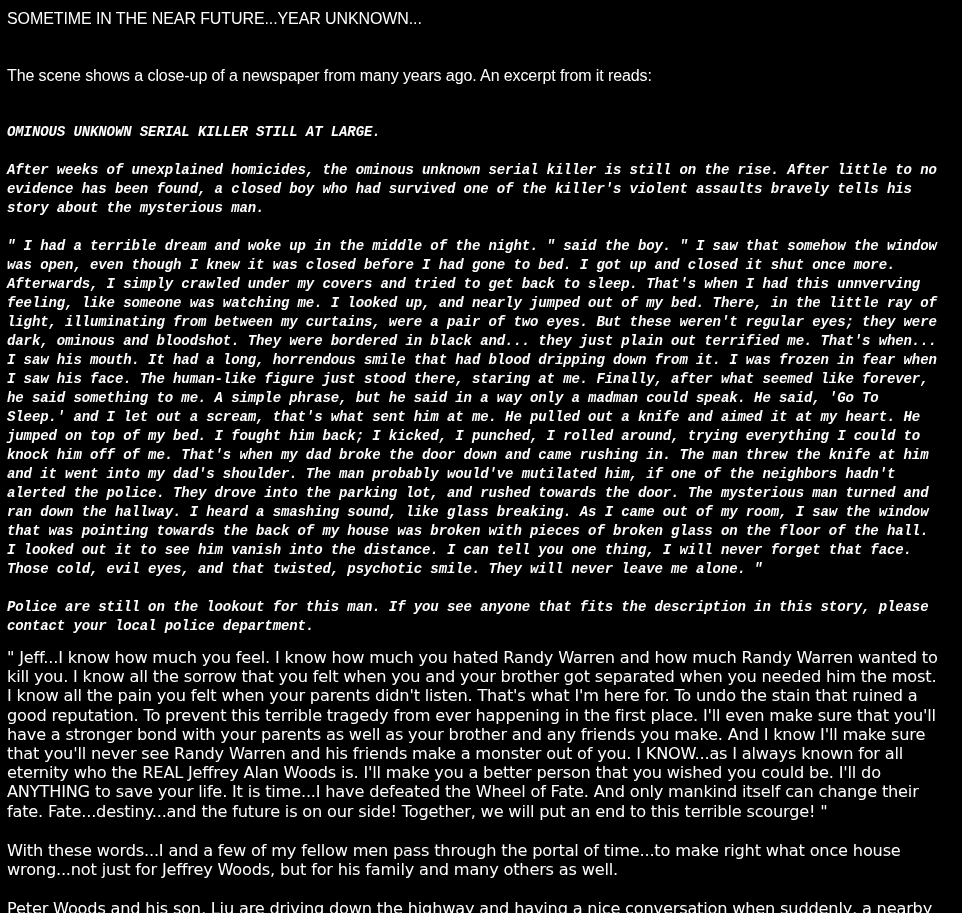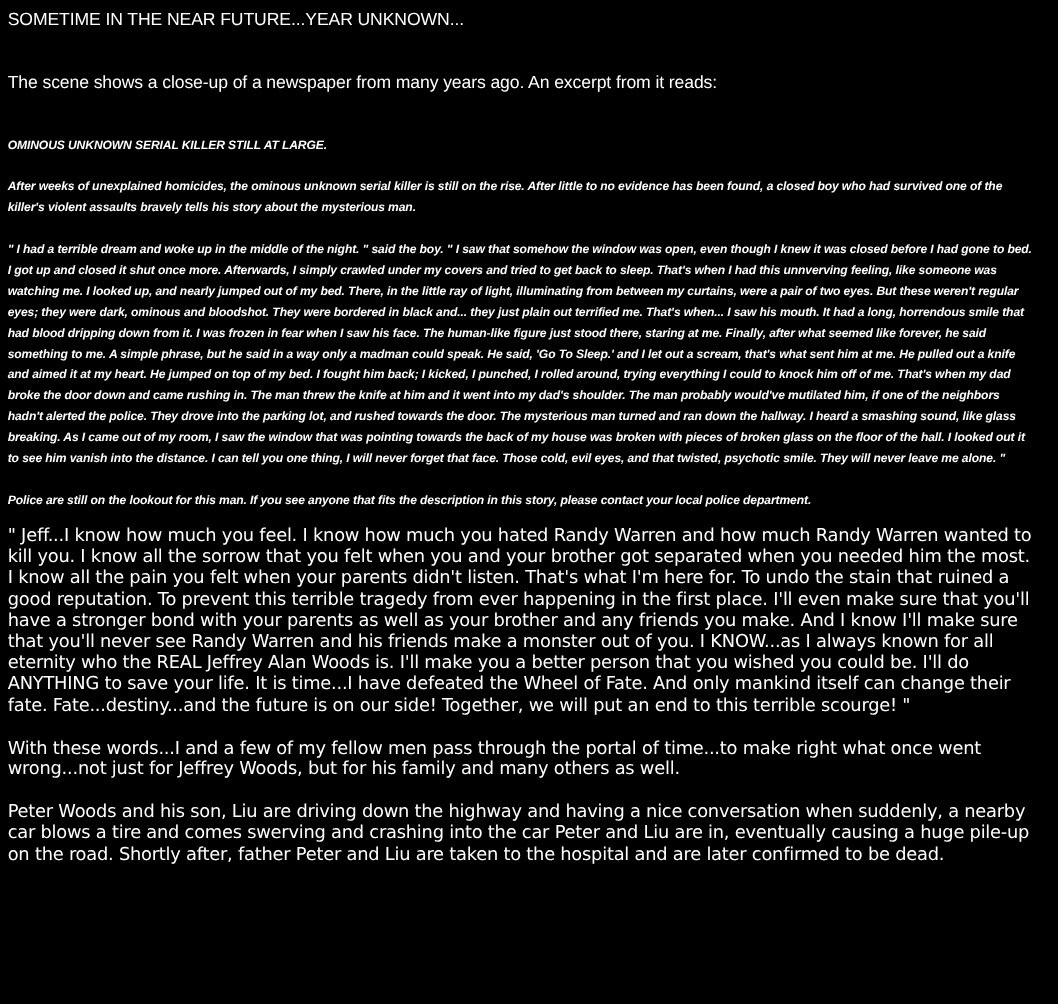--- a/index.html
+++ b/index.html
@@ -22,24 +22,24 @@
   
   .caption {
     font-family: "Liberation Sans", sans-serif;
     font-size: 16px;
     line-height: 19px;
     letter-spacing: -0.1px;
   }
 
   
   .news {
-    font-family: Liberation Sans, sans-serif;
+    font-family: Liberation Mono, monospace;
     font-style: italic;
     font-weight: 700;
-    font-size: 11px;
+    font-size: 14px;
     line-height: 19px;
     letter-spacing: -0.1px;
   }
 
   
   .body-text {
     font-family: "DejaVu Sans", sans-serif;
     font-size: 16.2px;
     line-height: 19.2px;
     letter-spacing: -0.2px;
@@ -65,18 +65,18 @@
     <p class="news mb19">After weeks of unexplained homicides, the ominous unknown serial killer is still on the rise. After little to no evidence has been found, a closed boy who had survived one of the killer's violent assaults bravely tells his story about the mysterious man.</p>
 
     <p class="news mb19">" I had a terrible dream and woke up in the middle of the night. " said the boy. " I saw that somehow the window was open, even though I knew it was closed before I had gone to bed. I got up and closed it shut once more. Afterwards, I simply crawled under my covers and tried to get back to sleep. That's when I had this unnverving feeling, like someone was watching me. I looked up, and nearly jumped out of my bed. There, in the little ray of light, illuminating from between my curtains, were a pair of two eyes. But these weren't regular eyes; they were dark, ominous and bloodshot. They were bordered in black and... they just plain out terrified me. That's when... I saw his mouth. It had a long, horrendous smile that had blood dripping down from it. I was frozen in fear when I saw his face. The human-like figure just stood there, staring at me. Finally, after what seemed like forever, he said something to me. A simple phrase, but he said in a way only a madman could speak. He said, 'Go To Sleep.' and I let out a scream, that's what sent him at me. He pulled out a knife and aimed it at my heart. He jumped on top of my bed. I fought him back; I kicked, I punched, I rolled around, trying everything I could to knock him off of me. That's when my dad broke the door down and came rushing in. The man threw the knife at him and it went into my dad's shoulder. The man probably would've mutilated him, if one of the neighbors hadn't alerted the police. They drove into the parking lot, and rushed towards the door. The mysterious man turned and ran down the hallway. I heard a smashing sound, like glass breaking. As I came out of my room, I saw the window that was pointing towards the back of my house was broken with pieces of broken glass on the floor of the hall. I looked out it to see him vanish into the distance. I can tell you one thing, I will never forget that face. Those cold, evil eyes, and that twisted, psychotic smile. They will never leave me alone. "</p>
 
     <p class="news mb22">Police are still on the lookout for this man. If you see anyone that fits the description in this story, please contact your local police department.</p>
   </div>
 
   <div>
     <p class="body-text mb20">" Jeff...I know how much you feel. I know how much you hated Randy Warren and how much Randy Warren wanted to kill you. I know all the sorrow that you felt when you and your brother got separated when you needed him the most. I know all the pain you felt when your parents didn't listen. That's what I'm here for. To undo the stain that ruined a good reputation. To prevent this terrible tragedy from ever happening in the first place. I'll even make sure that you'll have a stronger bond with your parents as well as your brother and any friends you make. And I know I'll make sure that you'll never see Randy Warren and his friends make a monster out of you. I KNOW...as I always known for all eternity who the REAL Jeffrey Alan Woods is. I'll make you a better person that you wished you could be. I'll do ANYTHING to save your life. It is time...I have defeated the Wheel of Fate. And only mankind itself can change their fate. Fate...destiny...and the future is on our side! Together, we will put an end to this terrible scourge! "</p>
 
-    <p class="body-text mb20">With these words...I and a few of my fellow men pass through the portal of time...to make right what once went wrong...not just for Jeffrey Woods, but for his family and many others as well.</p>
+    <p class="body-text mb20">With these words...I and a few of my fellow men pass through the portal of time...to make right what once house wrong...not just for Jeffrey Woods, but for his family and many others as well.</p>
 
     <p class="body-text">Peter Woods and his son, Liu are driving down the highway and having a nice conversation when suddenly, a nearby car blows a tire and comes swerving and crashing into the car Peter and Liu are in, eventually causing a huge pile-up on the road. Shortly after, father Peter and Liu are taken to the hospital and are later confirmed to be dead.</p>
   </div>
 
 </div>
 
 </body></html>

